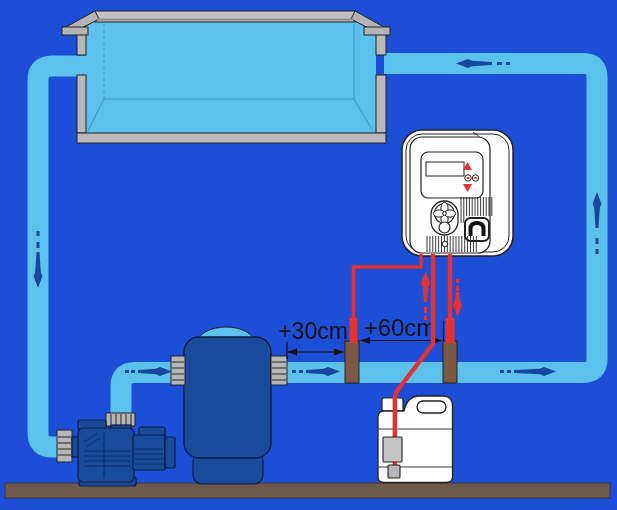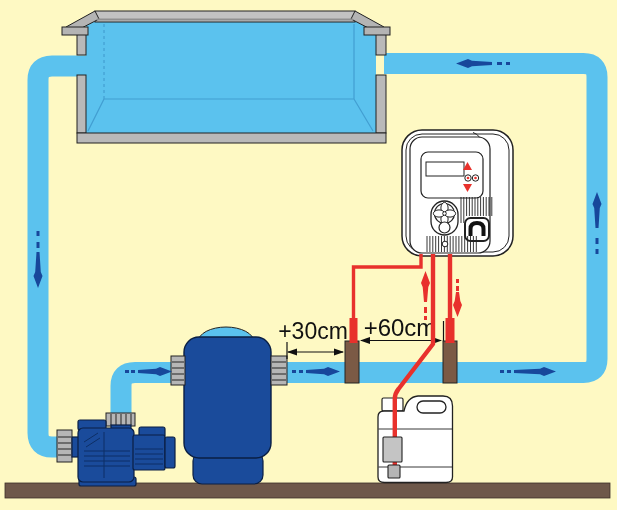--- a/index.html
+++ b/index.html
@@ -1,16 +1,16 @@
 <!DOCTYPE html>
 <html style="--water_blue: #5BC2EE; --equipment_blue: #1A4B9B; --flow_arrow_blue: #17479B; --dosing_red: #E8312C; --floor_brown: #6E584A; --saddle_brown: #7B5A45; --wall_gray: #B9B9B9; --coupling_gray: #B6B6B6; --outline_dark: #1A1A1A;"><head>
 <meta charset="utf-8">
 <style>
   html,body{margin:0;padding:0;background:#ffffff;}
-  .stage{position:relative;width:617px;height:510px;background:#fef9c3;overflow:hidden;
+  .stage{position:relative;width:617px;height:510px;background:#1d4ed8;overflow:hidden;
          font-family:"Liberation Sans", sans-serif;}
   svg{position:absolute;left:0;top:0;}
   text.dim{font-family:"Liberation Sans", sans-serif;fill:#111;}
 </style>
 </head>
 <body>
 
 <div class="stage">
 <svg width="617" height="510" viewBox="0 0 617 510">
 

